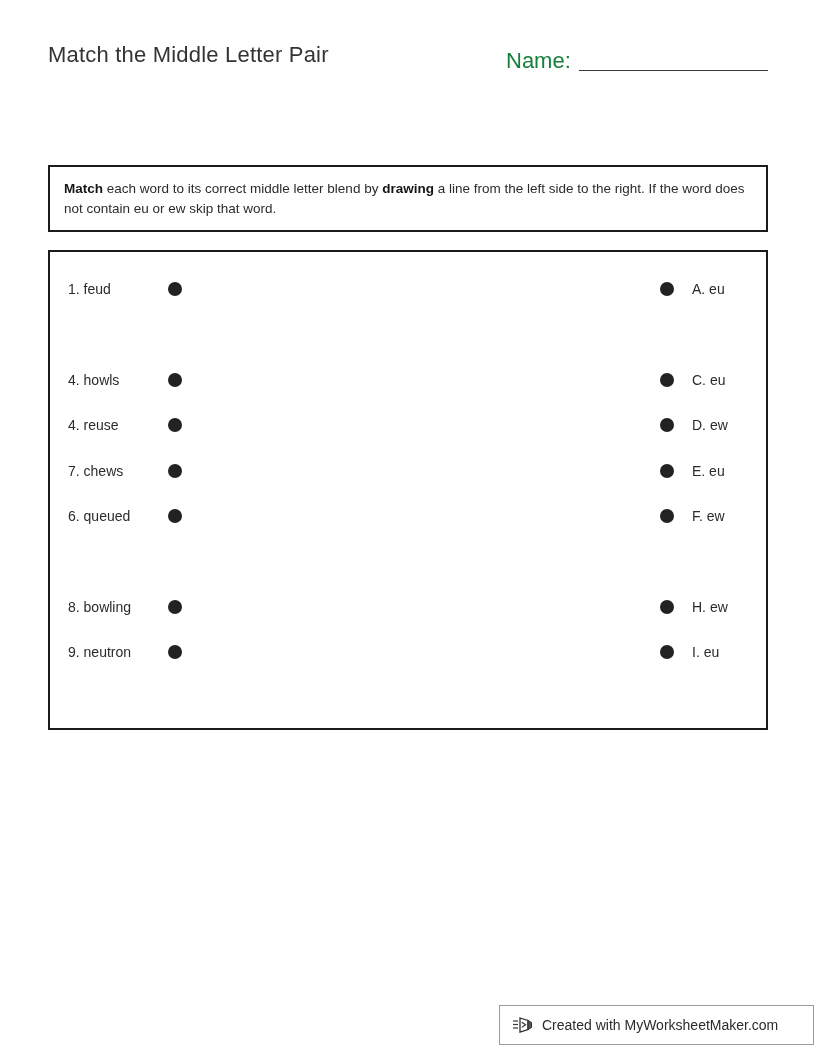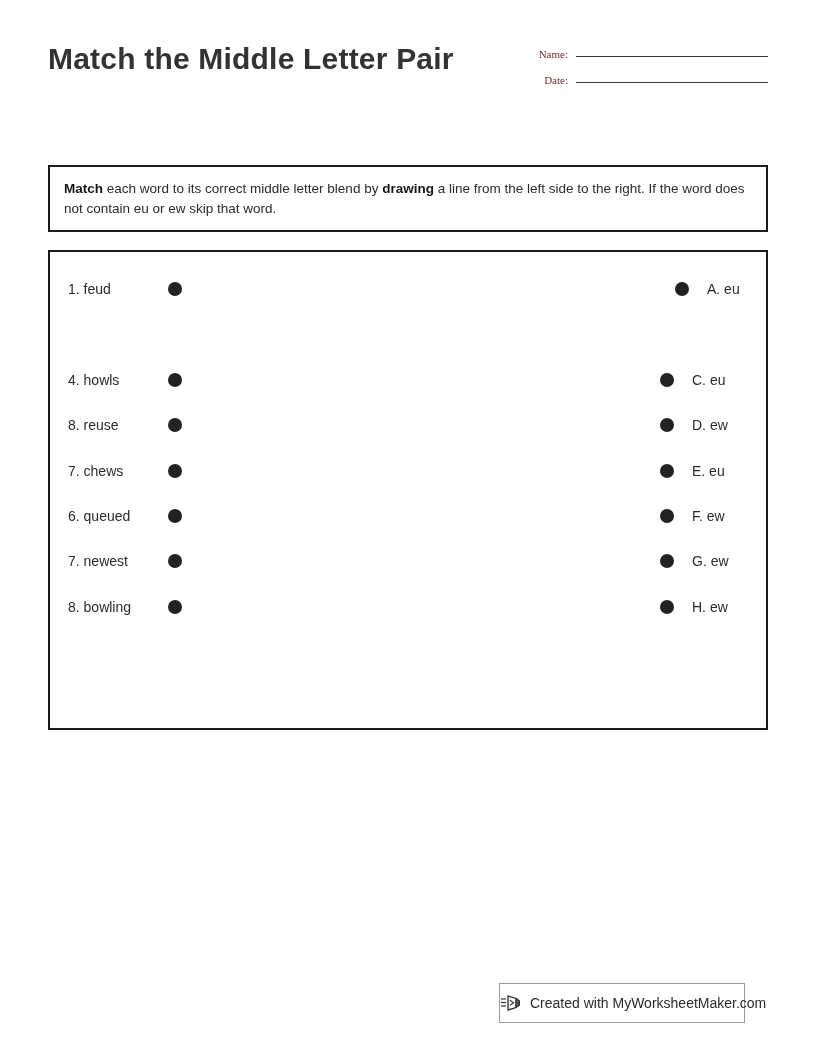--- a/index.html
+++ b/index.html
@@ -21,44 +21,43 @@
     position: absolute;
     left: 48px;
     top: 42px;
     width: 720px;
     height: 80px;
   }
   .worksheet-title {
     position: absolute;
     left: 0;
     top: 0;
-    font-size: 30px;
-    font-weight: 700;
+    font-size: 22px;
+    font-weight: 400;
     color: #333333;
     letter-spacing: 0.2px;
     white-space: nowrap;
   }
   .field-block {
     position: absolute;
     right: 0;
     top: 6px;
     width: 262px;
   }
   .field-row {
     display: flex;
     align-items: flex-end;
     justify-content: flex-end;
     margin-bottom: 14px;
   }
   .field-label {
-    font-size: 11px;
-    color: #7f1d1d;
+    font-size: 22px;
+    color: #15803d;
     padding-right: 8px;
     white-space: nowrap;
-    font-family: Liberation Serif, serif;
   }
   .field-line {
     width: 192px;
     height: 0;
     border-bottom: 1.6px solid #3a3a3a;
     margin-bottom: 3px;
   }
 
   
   .instruction-box {
@@ -139,29 +138,29 @@
     height: 14px;
     border-radius: 50%;
     background: #222222;
     flex: 0 0 auto;
   }
 
   
   .footer-badge {
     position: absolute;
     left: 499px;
-    top: 983px;
-    width: 246px;
+    top: 1005px;
+    width: 315px;
     height: 40px;
     box-sizing: border-box;
     border: 1px solid #9a9a9a;
     background: #ffffff;
     display: flex;
     align-items: center;
-    padding-left: 0;
+    padding-left: 12px;
   }
   .footer-logo {
     width: 22px;
     height: 22px;
     flex: 0 0 auto;
     margin-right: 8px;
   }
   .footer-text {
     font-size: 14px;
     color: #2b2b2b;
@@ -172,37 +171,33 @@
 <body>
 
 <div class="header">
   <div class="worksheet-title">Match the Middle Letter Pair</div>
 
   <div class="field-block">
     <div class="field-row">
       <span class="field-label">Name:</span>
       <span class="field-line"></span>
     </div>
-    <div class="field-row">
-      <span class="field-label">Date:</span>
-      <span class="field-line"></span>
-    </div>
   </div>
 </div>
 
 <div class="instruction-box">
   <div class="instruction-text">
     <b>Match</b><span> each word to its correct middle letter blend by </span><b>drawing</b><span> a line from the left side to the right.</span>
     <span>If the word does not contain eu or ew skip that word.</span>
   </div>
 </div>
 
 <div class="match-panel">
   <div class="match-rows" id="match-rows">
-      <div class="match-row" style="top: 25px; padding-left: 15px;">
+      <div class="match-row" style="top: 25px;">
         <div class="left-group">
           <span class="left-label">1. feud</span>
           <span class="dot"></span>
         </div>
         <div class="right-group">
           <span class="dot"></span>
           <span class="right-label">A. eu</span>
         </div>
       </div>
       <div class="match-row" style="top: 115.8px;">
@@ -210,21 +205,21 @@
           <span class="left-label">4. howls</span>
           <span class="dot"></span>
         </div>
         <div class="right-group">
           <span class="dot"></span>
           <span class="right-label">C. eu</span>
         </div>
       </div>
       <div class="match-row" style="top: 161.2px;">
         <div class="left-group">
-          <span class="left-label">8. reuse</span>
+          <span class="left-label">4. reuse</span>
           <span class="dot"></span>
         </div>
         <div class="right-group">
           <span class="dot"></span>
           <span class="right-label">D. ew</span>
         </div>
       </div>
       <div class="match-row" style="top: 206.6px;">
         <div class="left-group">
           <span class="left-label">7. chews</span>
@@ -238,38 +233,38 @@
       <div class="match-row" style="top: 252px;">
         <div class="left-group">
           <span class="left-label">6. queued</span>
           <span class="dot"></span>
         </div>
         <div class="right-group">
           <span class="dot"></span>
           <span class="right-label">F. ew</span>
         </div>
       </div>
-      <div class="match-row" style="top: 297.4px;">
-        <div class="left-group">
-          <span class="left-label">7. newest</span>
-          <span class="dot"></span>
-        </div>
-        <div class="right-group">
-          <span class="dot"></span>
-          <span class="right-label">G. ew</span>
-        </div>
-      </div>
       <div class="match-row" style="top: 342.8px;">
         <div class="left-group">
           <span class="left-label">8. bowling</span>
           <span class="dot"></span>
         </div>
         <div class="right-group">
           <span class="dot"></span>
           <span class="right-label">H. ew</span>
+        </div>
+      </div>
+      <div class="match-row" style="top: 388.2px;">
+        <div class="left-group">
+          <span class="left-label">9. neutron</span>
+          <span class="dot"></span>
+        </div>
+        <div class="right-group">
+          <span class="dot"></span>
+          <span class="right-label">I. eu</span>
         </div>
       </div>
     </div>
 </div>
 
 <div class="footer-badge">
   <span class="footer-logo">
     <svg width="22" height="22" viewBox="0 0 22 22" xmlns="http://www.w3.org/2000/svg">
       <g fill="none" stroke="#3a3a3a" stroke-width="1.2">
         <line x1="1" y1="7" x2="6" y2="7"></line>

